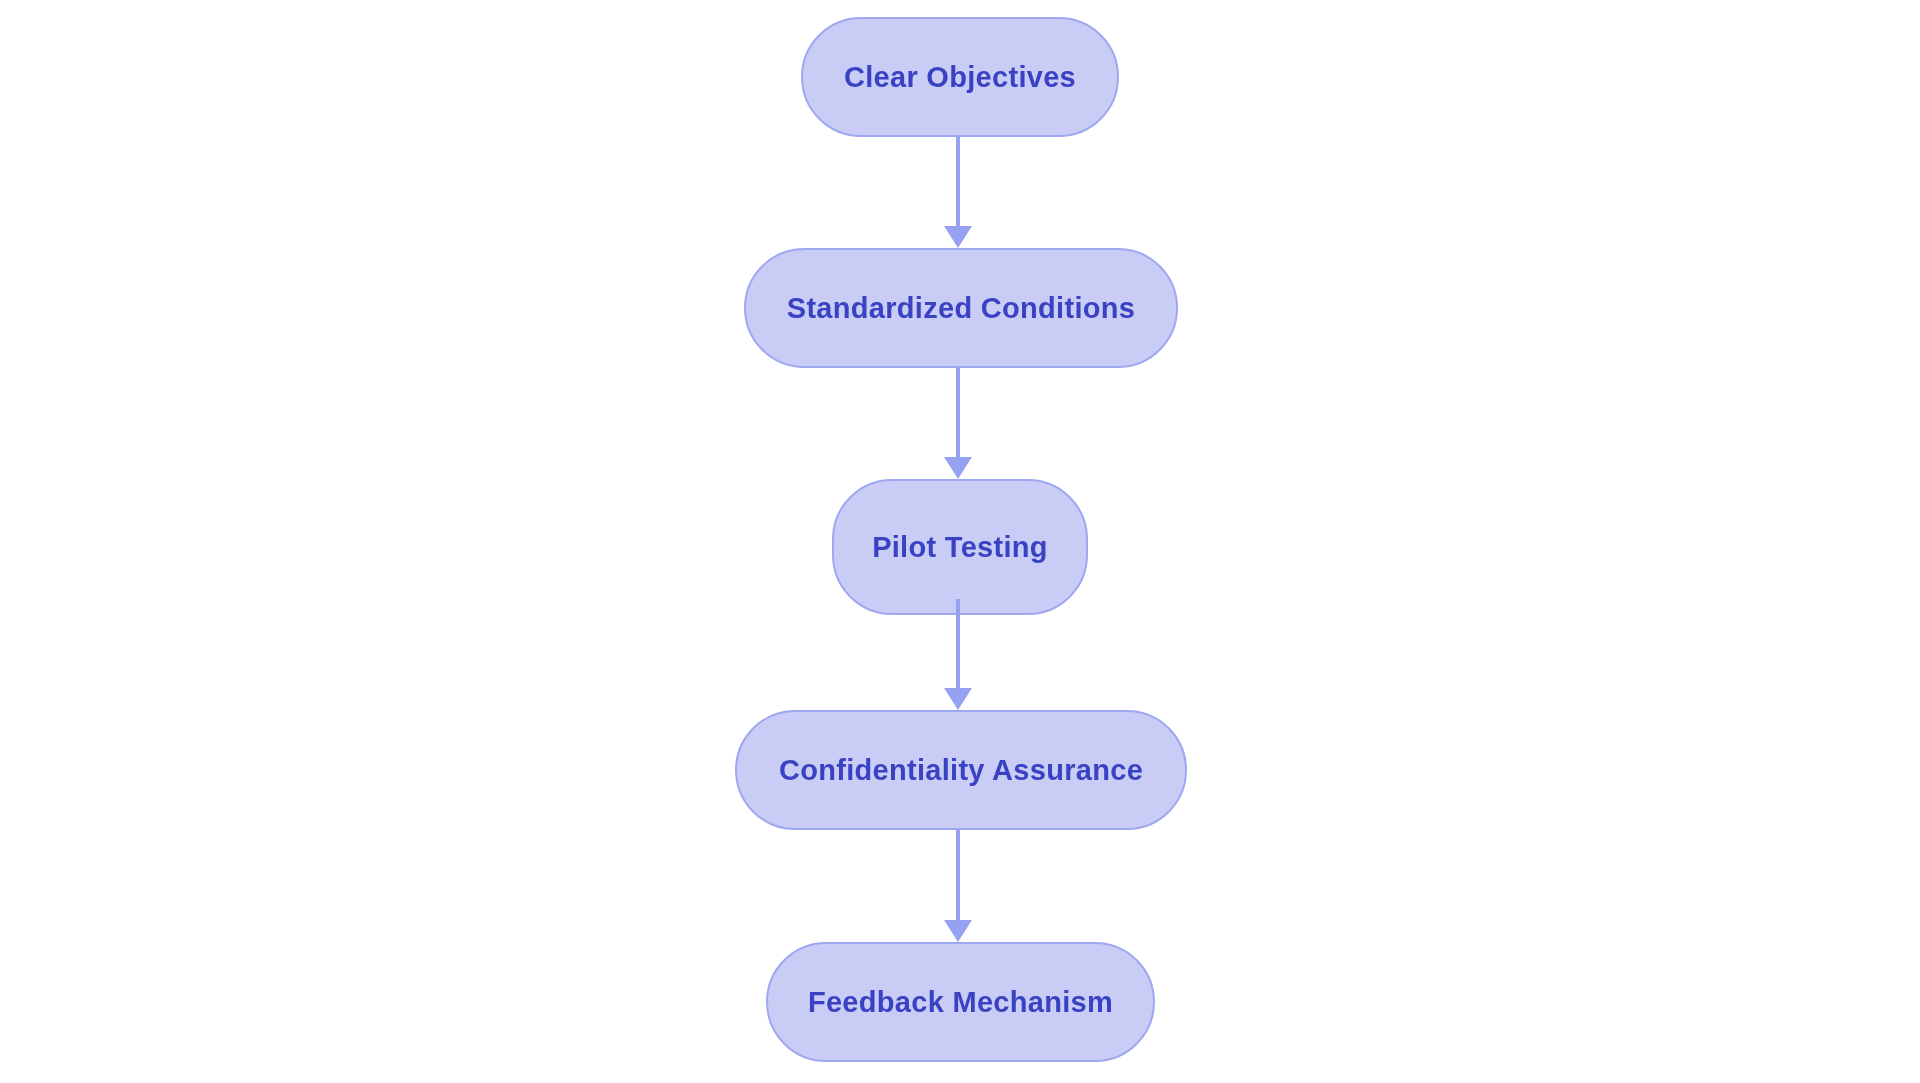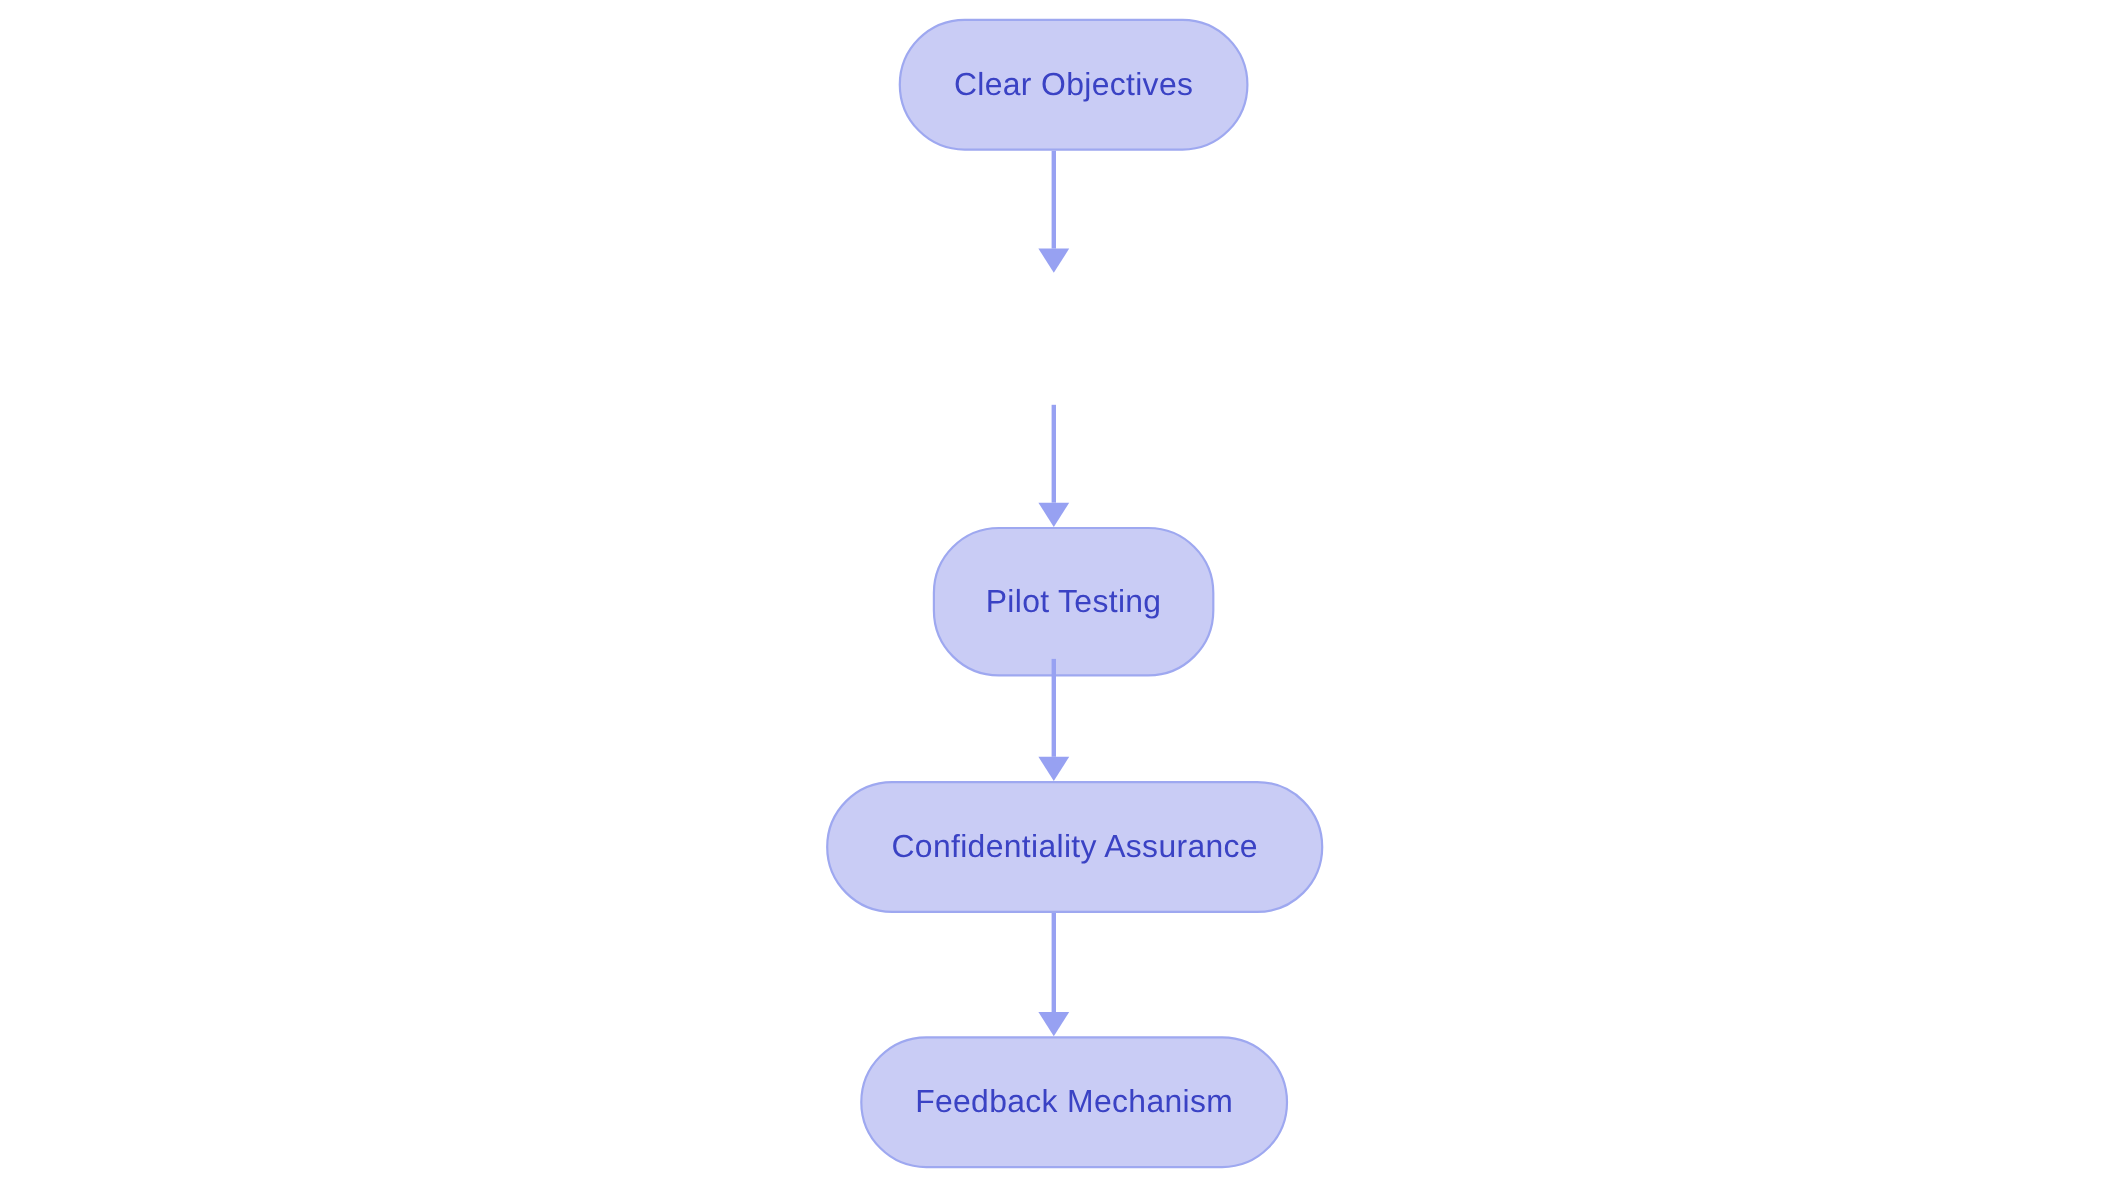--- a/index.html
+++ b/index.html
@@ -24,25 +24,24 @@
   .flow-node {
     position: absolute;
     display: flex;
     align-items: center;
     justify-content: center;
     background: var(--node-fill);
     border: 2px solid var(--node-border);
     border-radius: 60px;
     color: var(--node-text);
     font-size: 29px;
-    font-weight: 400;
+    font-weight: 700;
     letter-spacing: 0.3px;
     white-space: nowrap;
     text-align: center;
-    margin-left: 16px;
   }
   .node-1 { left: 801px; top: 17px;  width: 318px; height: 120px; }
   .node-2 { left: 744px; top: 248px; width: 434px; height: 120px; }
   .node-3 { left: 832px; top: 479px; width: 256px; height: 136px; }
   .node-4 { left: 735px; top: 710px; width: 452px; height: 120px; }
   .node-5 { left: 766px; top: 942px; width: 389px; height: 120px; }
 
   .arrow-line {
     position: absolute;
     left: 956px;
@@ -71,20 +70,23 @@
 
 <div class="canvas">
 
   <div class="flow-node node-1">
     <span>Clear Objectives</span>
   </div>
 
   <div class="arrow-line line-1"></div>
   <div class="arrow-head head-1"></div>
 
+  <div class="flow-node node-2">
+    <span>Standardized Conditions</span>
+  </div>
 
   <div class="arrow-line line-2"></div>
   <div class="arrow-head head-2"></div>
 
   <div class="flow-node node-3">
     <span>Pilot Testing</span>
   </div>
 
   <div class="arrow-line line-3"></div>
   <div class="arrow-head head-3"></div>

